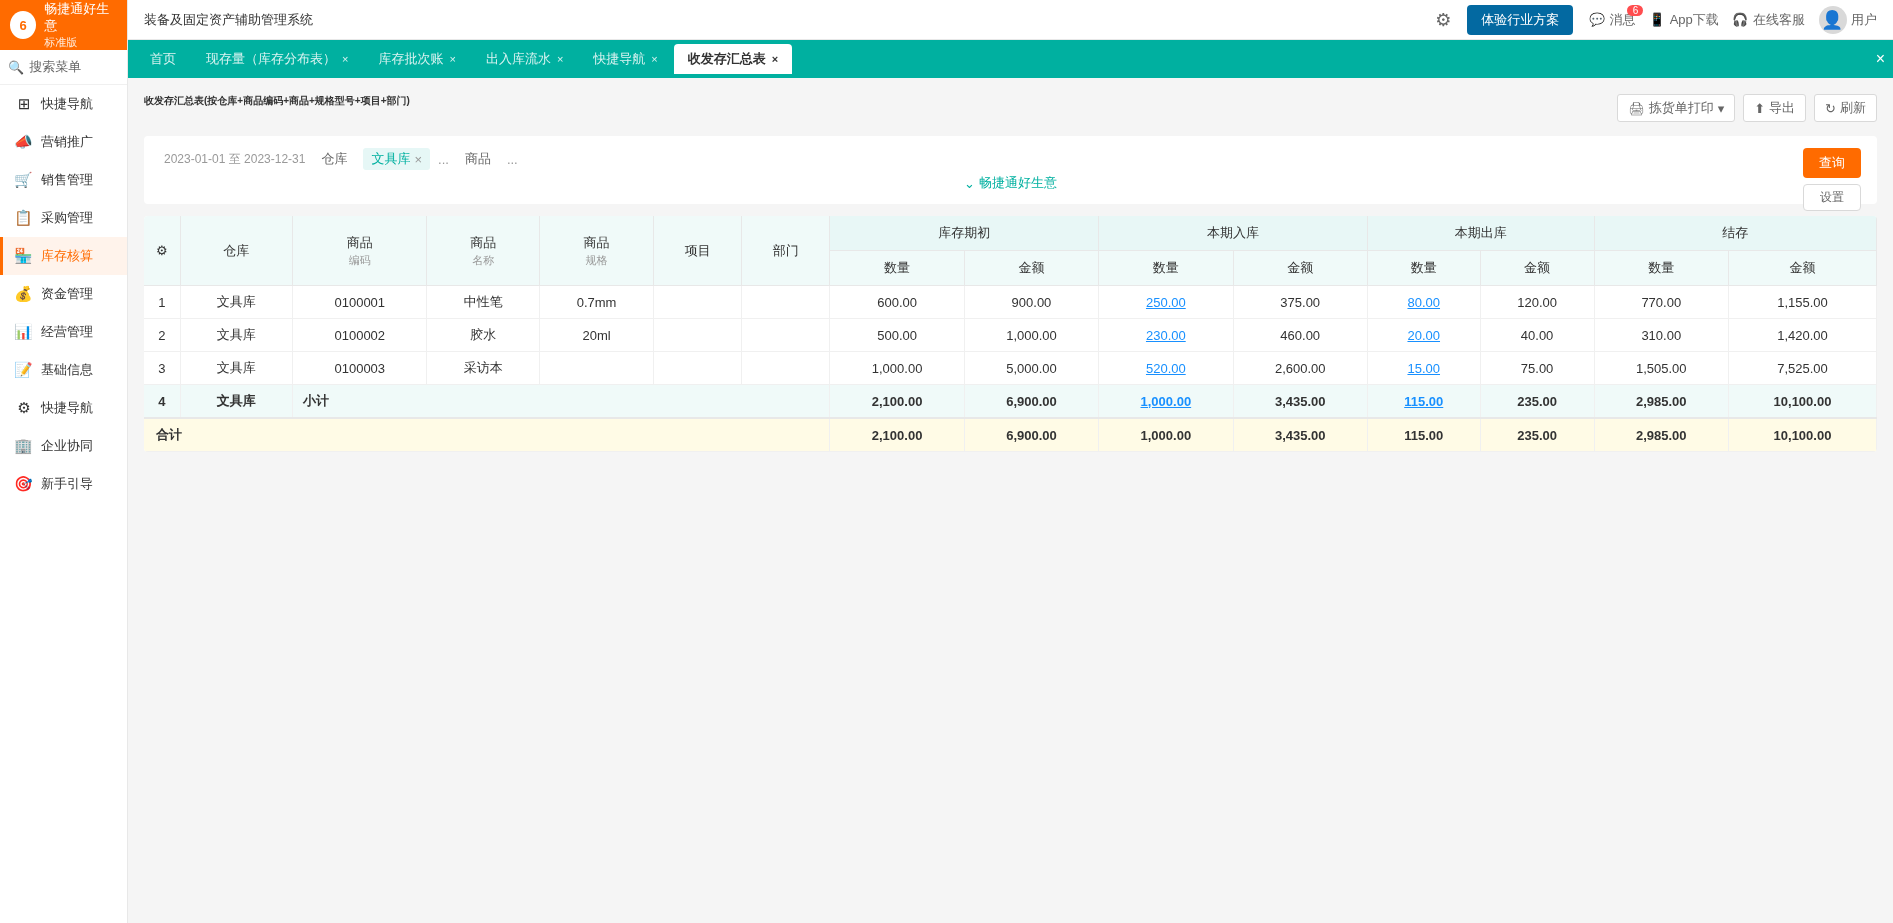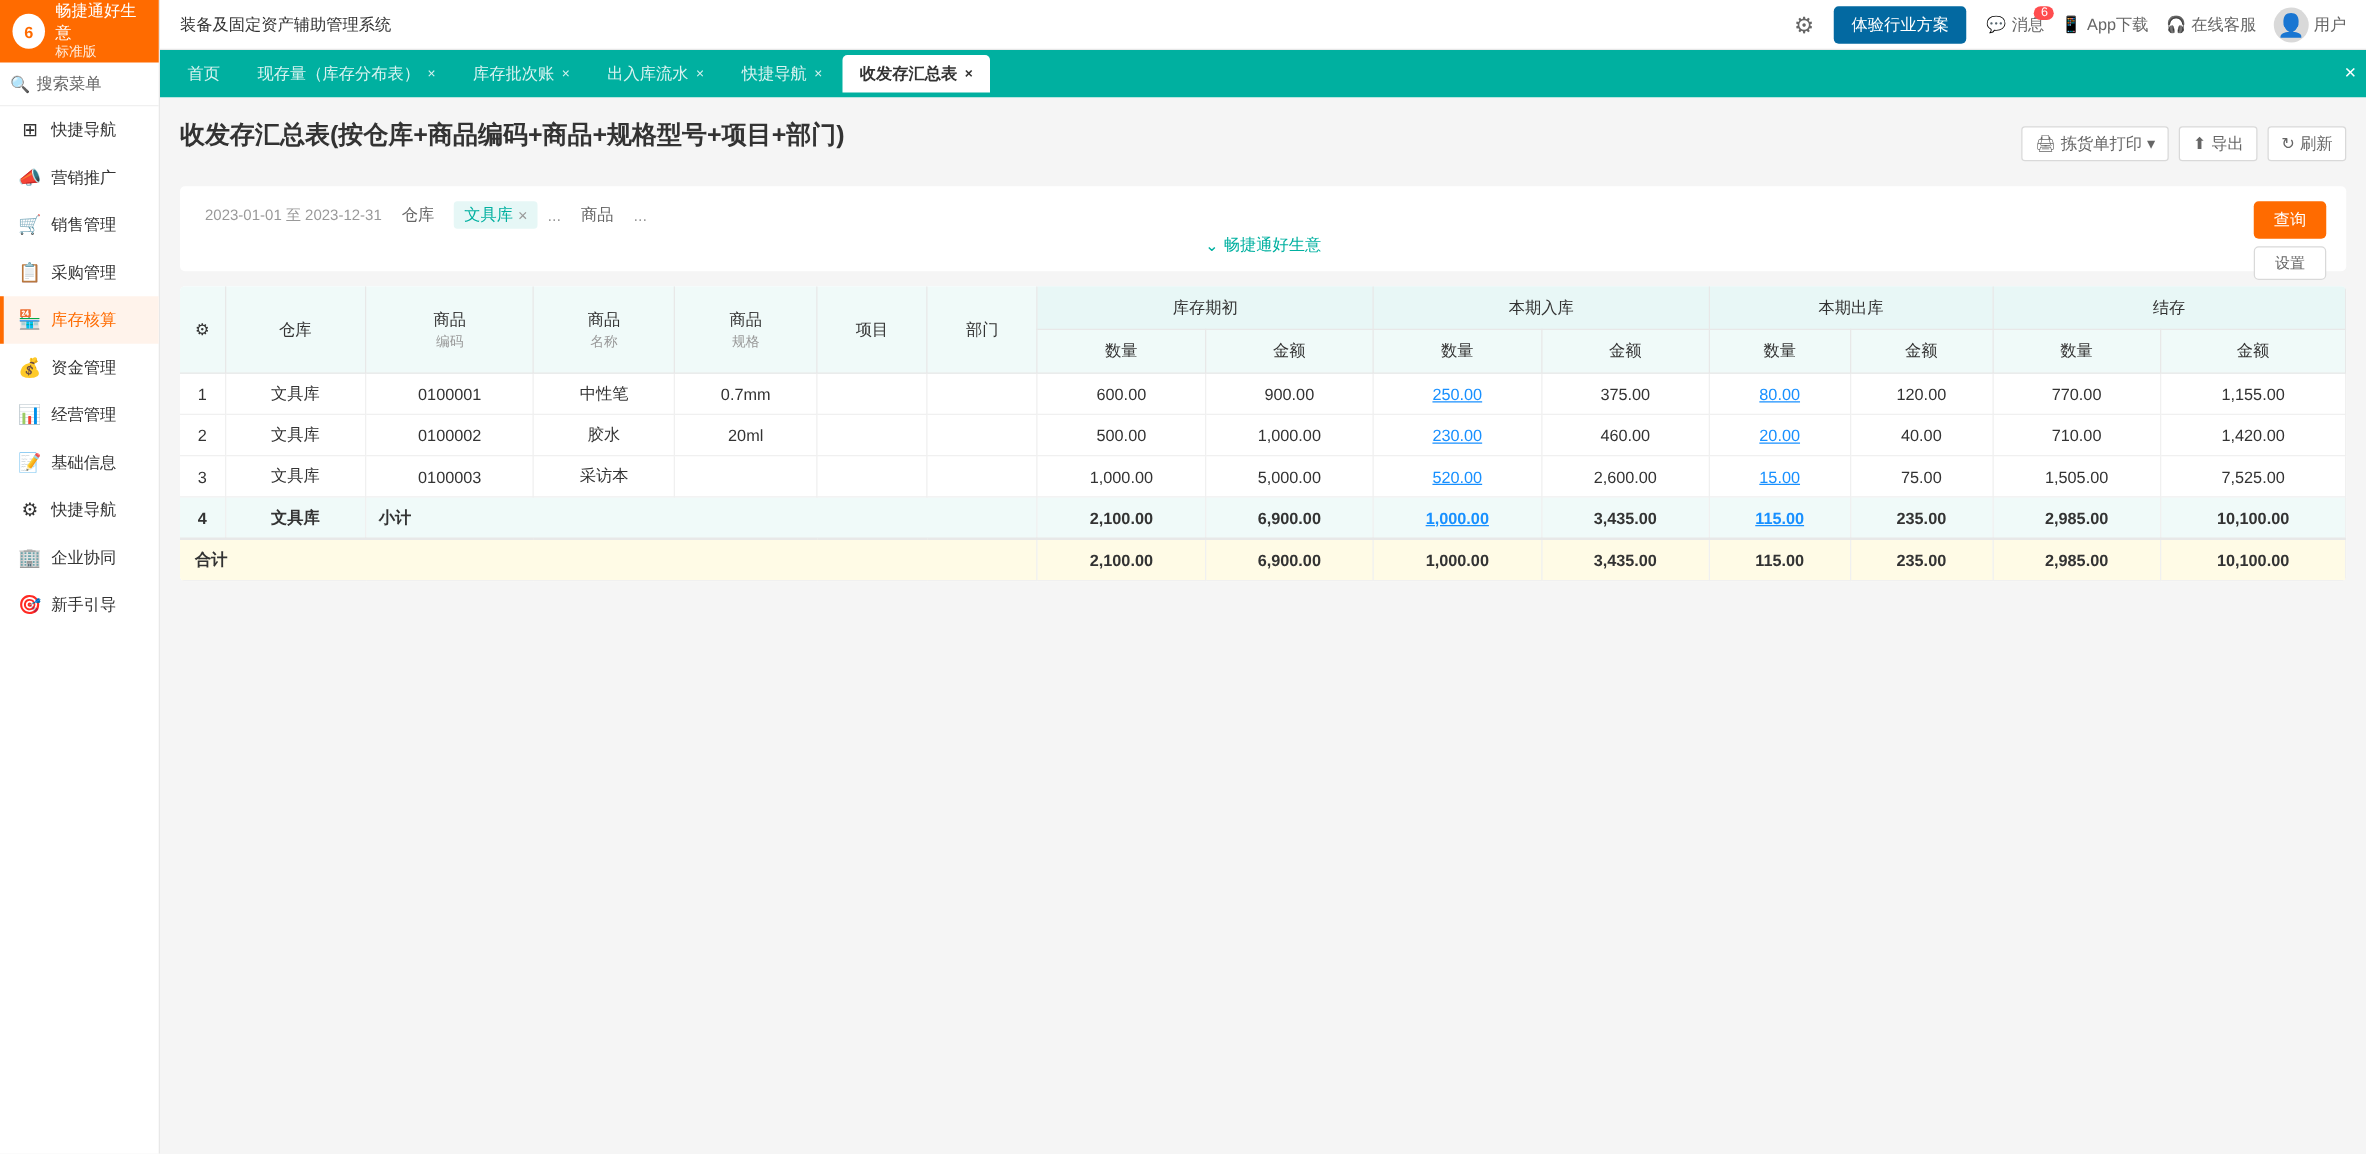--- a/index.html
+++ b/index.html
@@ -33,21 +33,21 @@
     
     .tabbar { background: #00b0a0; display: flex; align-items: center; padding: 0 8px; height: 38px; gap: 2px; }
     .tab { display: flex; align-items: center; gap: 6px; padding: 6px 14px; border-radius: 4px 4px 0 0; color: rgba(255,255,255,0.85); cursor: pointer; font-size: 13px; white-space: nowrap; }
     .tab.active { background: #fff; color: #333; font-weight: bold; }
     .tab-close { font-size: 11px; color: inherit; cursor: pointer; }
 
     
     .content { flex: 1; overflow: auto; padding: 16px; background: #f5f5f5; }
 
     
-    .page-title { font-size: 20px; font-weight: bold; color: #333; margin-bottom: 14px; }
+    .page-title { font-size: 10px; font-weight: bold; color: #333; margin-bottom: 14px; }
 
     
     .filter-section { background: #fff; border-radius: 4px; padding: 12px 16px; margin-bottom: 12px; position: relative; }
     .filter-row { display: flex; align-items: center; gap: 16px; margin-bottom: 8px; }
     .filter-label { color: #666; font-size: 13px; white-space: nowrap; }
     .filter-date-options { display: flex; align-items: center; gap: 6px; }
     .filter-date-btn { padding: 2px 8px; border-radius: 3px; cursor: pointer; font-size: 12px; color: #666; border: 1px solid transparent; }
     .filter-date-btn.active { background: #ff6b00; color: #fff; border-color: #ff6b00; }
     .filter-date-range { font-size: 12px; color: #999; margin-left: 4px; }
     .filter-warehouse { display: flex; align-items: center; gap: 8px; }
@@ -306,21 +306,21 @@
     <td>胶水</td>
     <td>20ml</td>
     <td></td>
     <td></td>
     <td>500.00</td>
     <td>1,000.00</td>
     <td><span class="link-text">230.00</span></td>
     <td>460.00</td>
     <td><span class="link-text">20.00</span></td>
     <td>40.00</td>
-    <td>710.00</td>
+    <td>310.00</td>
     <td>1,420.00</td>
   </tr>
             <tr>
     <td>3</td>
     <td>文具库</td>
     <td>0100003</td>
     <td>采访本</td>
     <td></td>
     <td></td>
     <td></td>

